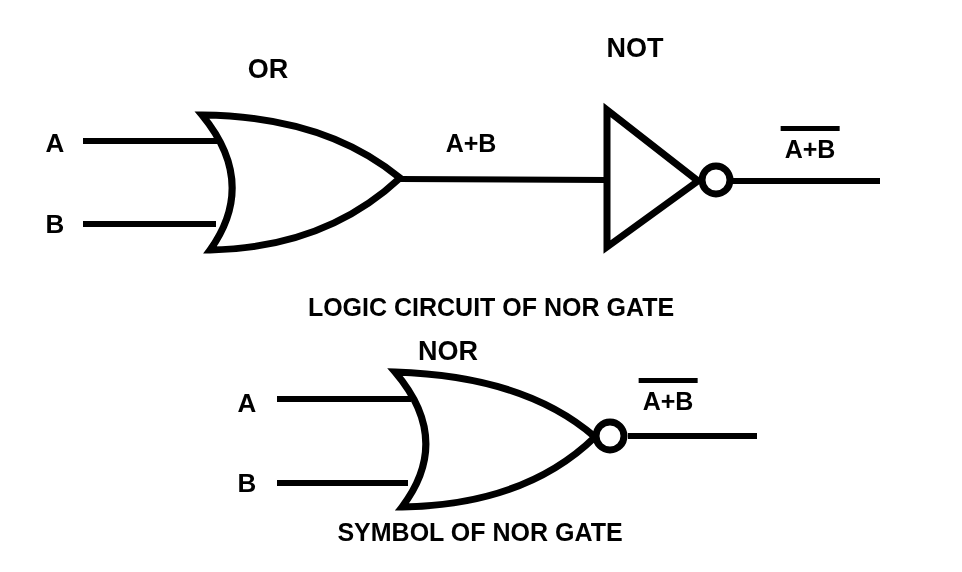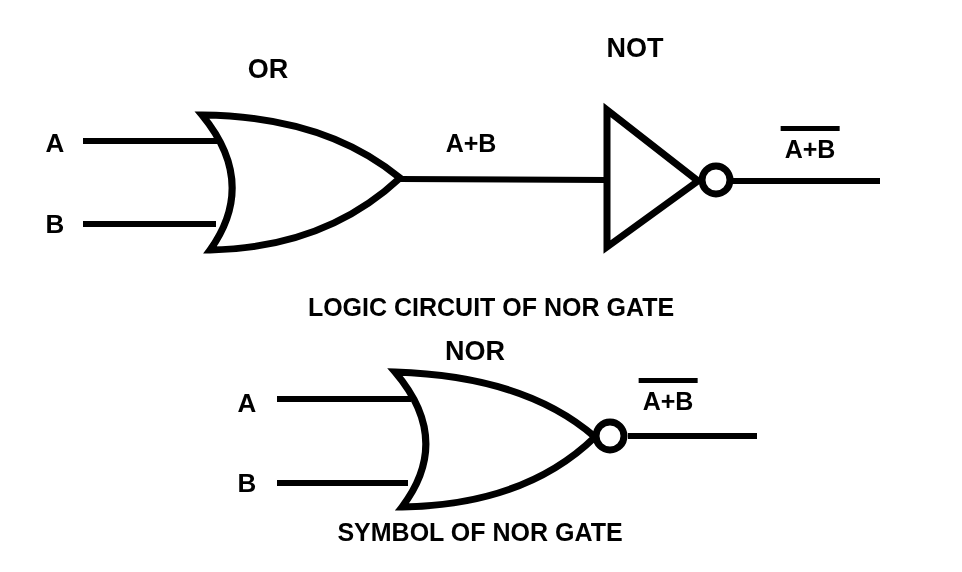--- a/index.html
+++ b/index.html
@@ -77,21 +77,21 @@
   <div class="lbl io" style="left:55px; top:143px;">A</div>
 
   <div class="lbl io" style="left:55px; top:224px;">B</div>
 
   <div class="lbl signal" style="left:471px; top:143px;">A+B</div>
 
   <div class="overlined" style="left:810px; top:126px;">A+B</div>
 
   <div class="lbl caption" style="left:491px; top:289px;margin-top:18px;">LOGIC CIRCUIT OF NOR GATE</div>
 
-  <div class="lbl gate-name" style="left:475px; top:351px;">NOR</div>
+  <div class="lbl gate-name" style="left:448px; top:351px;">NOR</div>
 
   <div class="lbl io" style="left:247px; top:403px;">A</div>
 
   <div class="lbl io" style="left:247px; top:483px;">B</div>
 
   <div class="overlined" style="left:668px; top:378px;">A+B</div>
 
   <div class="lbl caption" style="left:480px; top:532px;">SYMBOL OF NOR GATE</div>
 
 </div>

